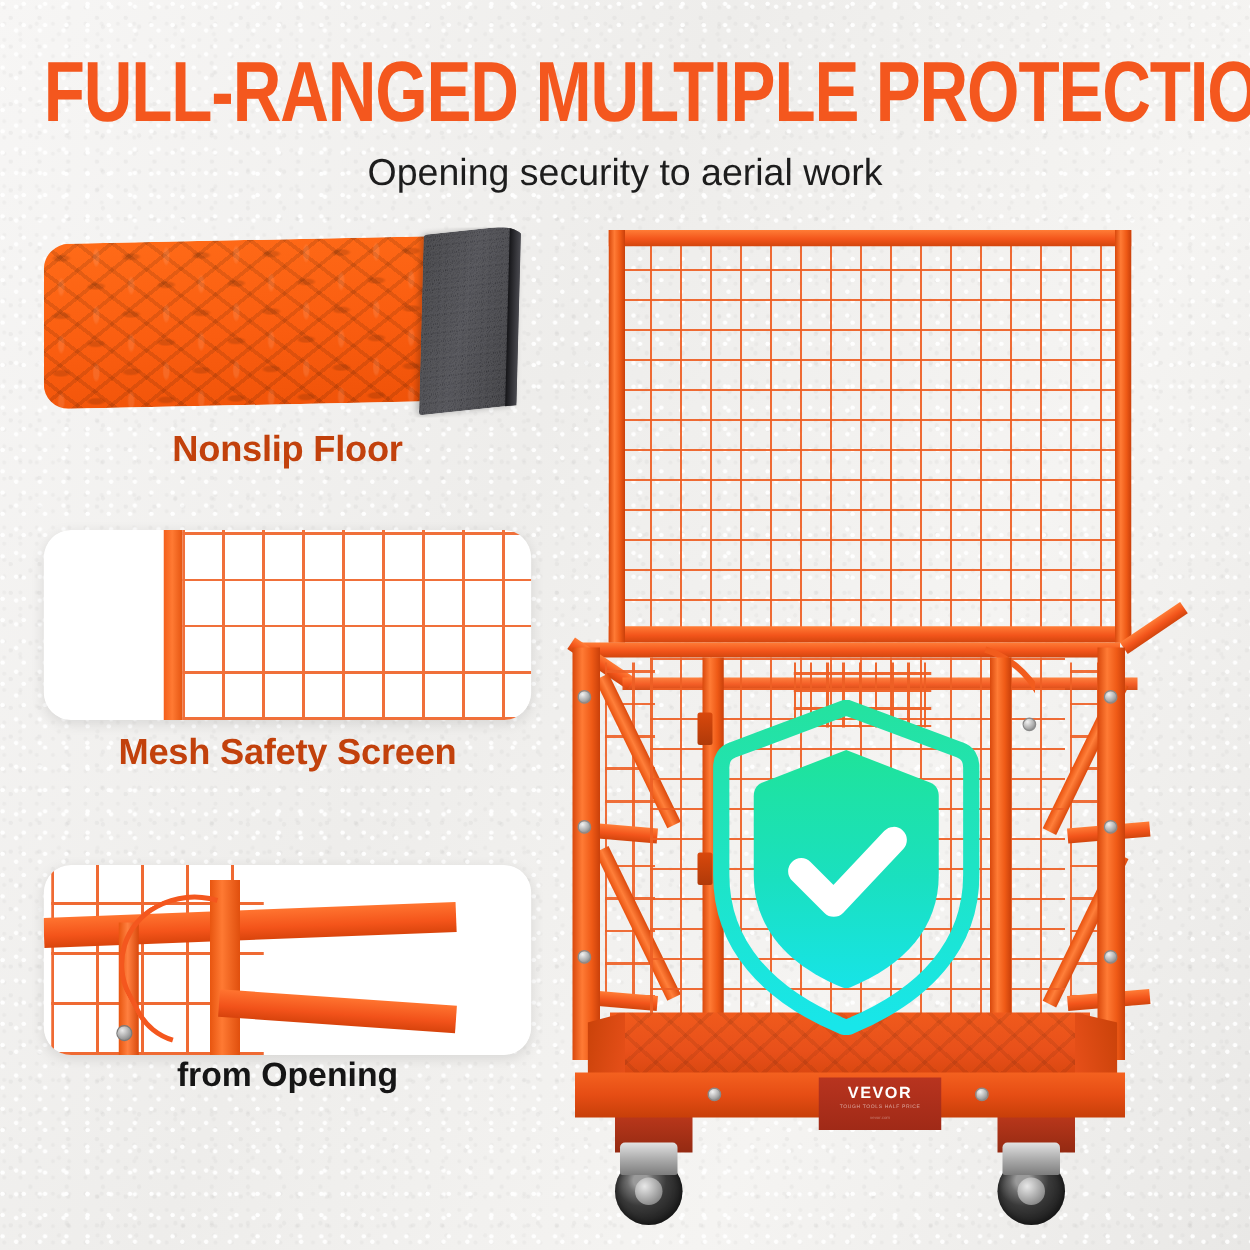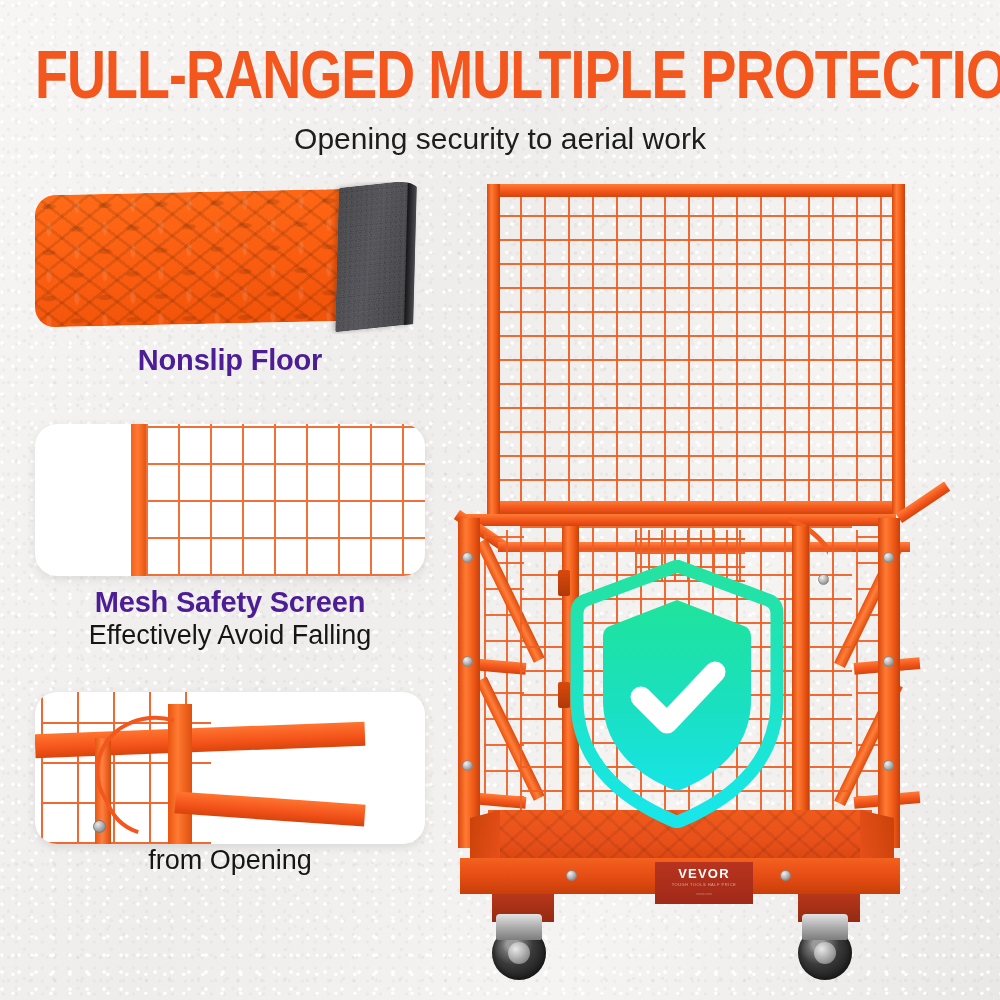--- a/index.html
+++ b/index.html
@@ -46,21 +46,21 @@
   }
 
   
   .feature{ position:absolute; width:420px; left:20px; z-index:4; }
   .thumb{
     position:relative; width:390px; height:152px; margin:0 auto;
     border-radius:22px; overflow:hidden;
     box-shadow:0 3px 10px rgba(0,0,0,.10);
   }
   .feat-title{
-    text-align:center; color:#4c1d95;
+    text-align:center; color:#c2410c;
     font-size:29px; font-weight:bold; margin-top:10px; letter-spacing:-.2px;
   }
   .feat-desc{
     text-align:center; color:#161616;
     font-size:27px; font-weight:400; line-height:33px; margin-top:2px;
   }
 
   
   .mat{
     position:absolute; left:0; top:10px; width:330px; height:132px;
@@ -227,35 +227,34 @@
   <div class="feat-title">Nonslip Floor</div>
 </div>
 
 <div class="feature" style="top:424px;">
   <div class="thumb">
     <div class="mesh-card"></div>
     <div class="mesh-post"></div>
     <div class="mesh-grid"></div>
   </div>
   <div class="feat-title">Mesh Safety Screen</div>
-  <div class="feat-desc" style="margin-top:0;">Effectively Avoid Falling</div>
 </div>
 
 <div class="feature" style="top:692px;">
   <div class="thumb">
     <div class="lock-card"></div>
     <div class="lock-mesh"></div>
     <div class="lock-bar-h"></div>
     <div class="lock-post2"></div>
     <div class="lock-post"></div>
     <div class="lock-bar-h2"></div>
     <div class="lock-rod"></div>
     <div class="lock-bolt"></div>
   </div>
-  <div class="feat-desc" style="margin-top:0;">from Opening</div>
+  <div class="feat-desc" style="margin-top:0;font-weight:bold;">from Opening</div>
 </div>
 
 <div id="product">
 
   <div style="position:absolute;left:37px;top:14px;width:418px;height:330px;">
     <div class="mesh" style="left:9px;top:9px;right:9px;bottom:9px;"></div>
     <div class="rail" style="left:0;top:0;width:418px;height:13px;"></div>
     <div class="rail" style="left:0;top:317px;width:418px;height:13px;"></div>
     <div class="post" style="left:0;top:0;width:13px;height:330px;"></div>
     <div class="post" style="left:405px;top:0;width:13px;height:330px;"></div>

